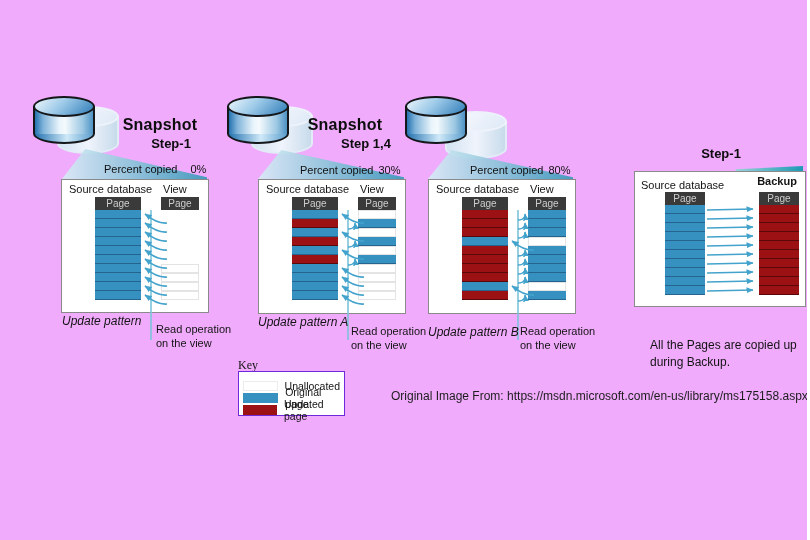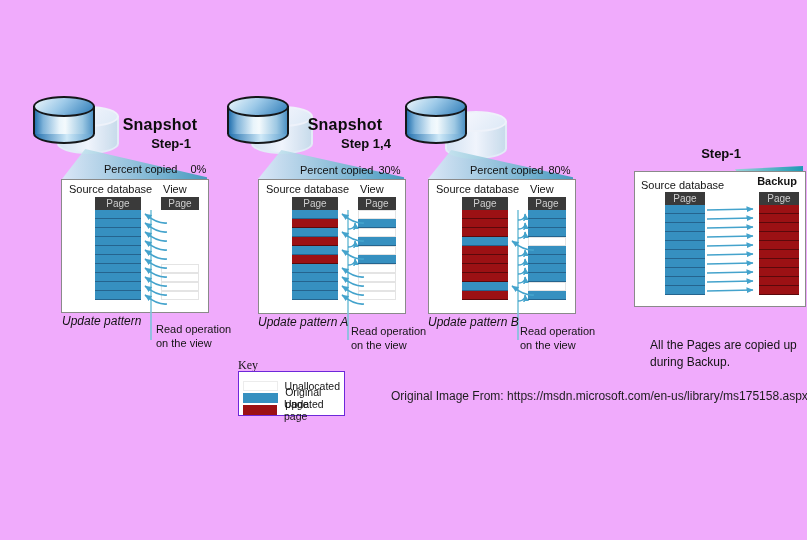--- a/index.html
+++ b/index.html
@@ -274,21 +274,21 @@
           <path d="M 89 40 C 97 40, 96 34, 96 34" stroke="#44a3cc" stroke-width="1.6" fill="none" marker-end="url(#ah2)"></path>
           <path d="M 89 49 C 97 49, 96 43, 96 43" stroke="#44a3cc" stroke-width="1.6" fill="none" marker-end="url(#ah2)"></path>
           <path d="M 89 58 C 97 58, 96 52, 96 52" stroke="#44a3cc" stroke-width="1.6" fill="none" marker-end="url(#ah2)"></path>
           <path d="M 89 76 C 97 76, 96 70, 96 70" stroke="#44a3cc" stroke-width="1.6" fill="none" marker-end="url(#ah2)"></path>
           <path d="M 89 85 C 97 85, 96 79, 96 79" stroke="#44a3cc" stroke-width="1.6" fill="none" marker-end="url(#ah2)"></path>
           <path d="M 89 94 C 97 94, 96 88, 96 88" stroke="#44a3cc" stroke-width="1.6" fill="none" marker-end="url(#ah2)"></path>
           <path d="M 89 103 C 97 103, 96 97, 96 97" stroke="#44a3cc" stroke-width="1.6" fill="none" marker-end="url(#ah2)"></path>
           <path d="M 89 121 C 97 121, 96 115, 96 115" stroke="#44a3cc" stroke-width="1.6" fill="none" marker-end="url(#ah2)"></path>
         </svg>
     </div>
-    <div class="caption" style="left:0; top:221px;">Update pattern B</div>
+    <div class="caption" style="left:0; top:231px;">Update pattern B</div>
     <div class="note" style="left:92px; top:231px;">
       <div>Read operation</div>
       <div>on the view</div>
     </div>
   </div>
 
   <div class="panel" style="left:634px; top:94px; width:175px; height:270px;">
     <div class="pstep" style="left:42px; top:52px; width:90px;">Step-1</div>
     <div class="beam4" style="left:101px; top:72px; width:68px; height:6px;"></div>
     <div class="pbox" style="left:0; top:77px; width:170px; height:134px;">

